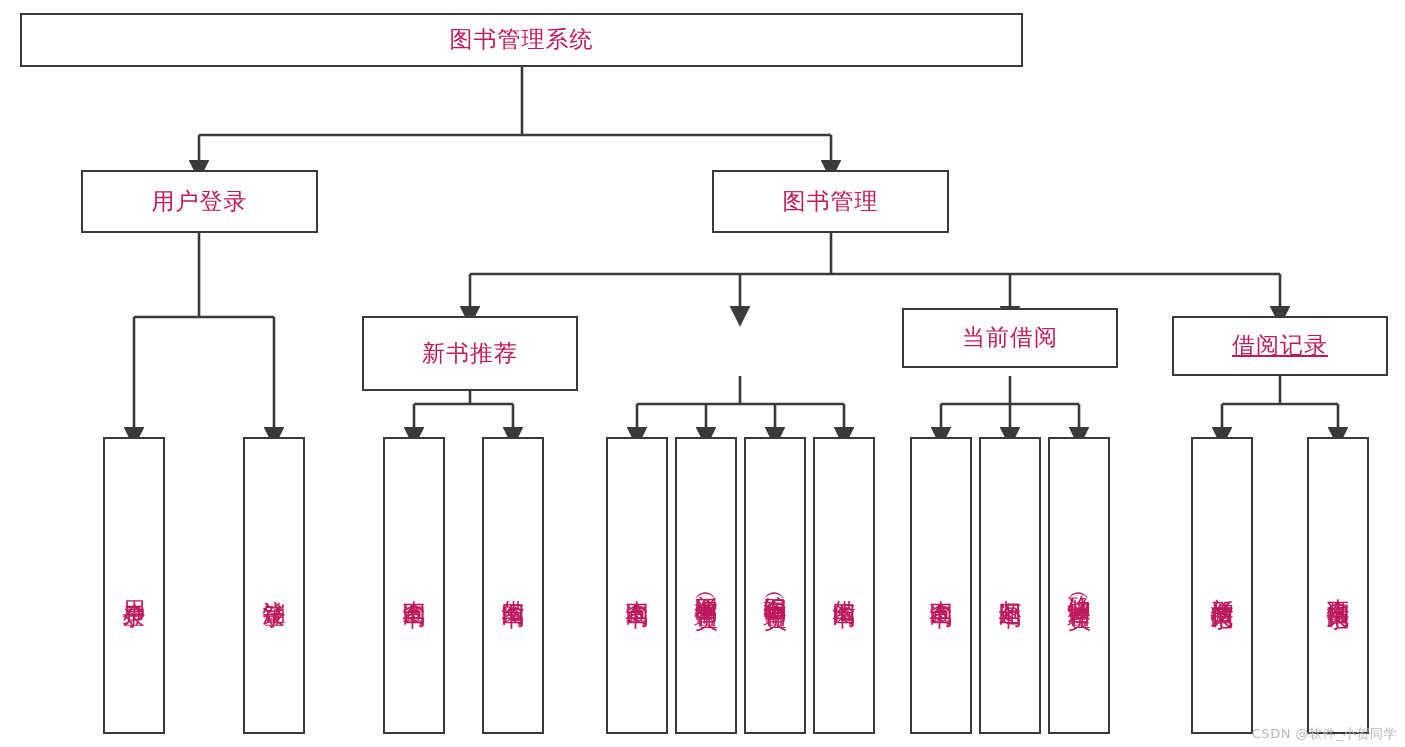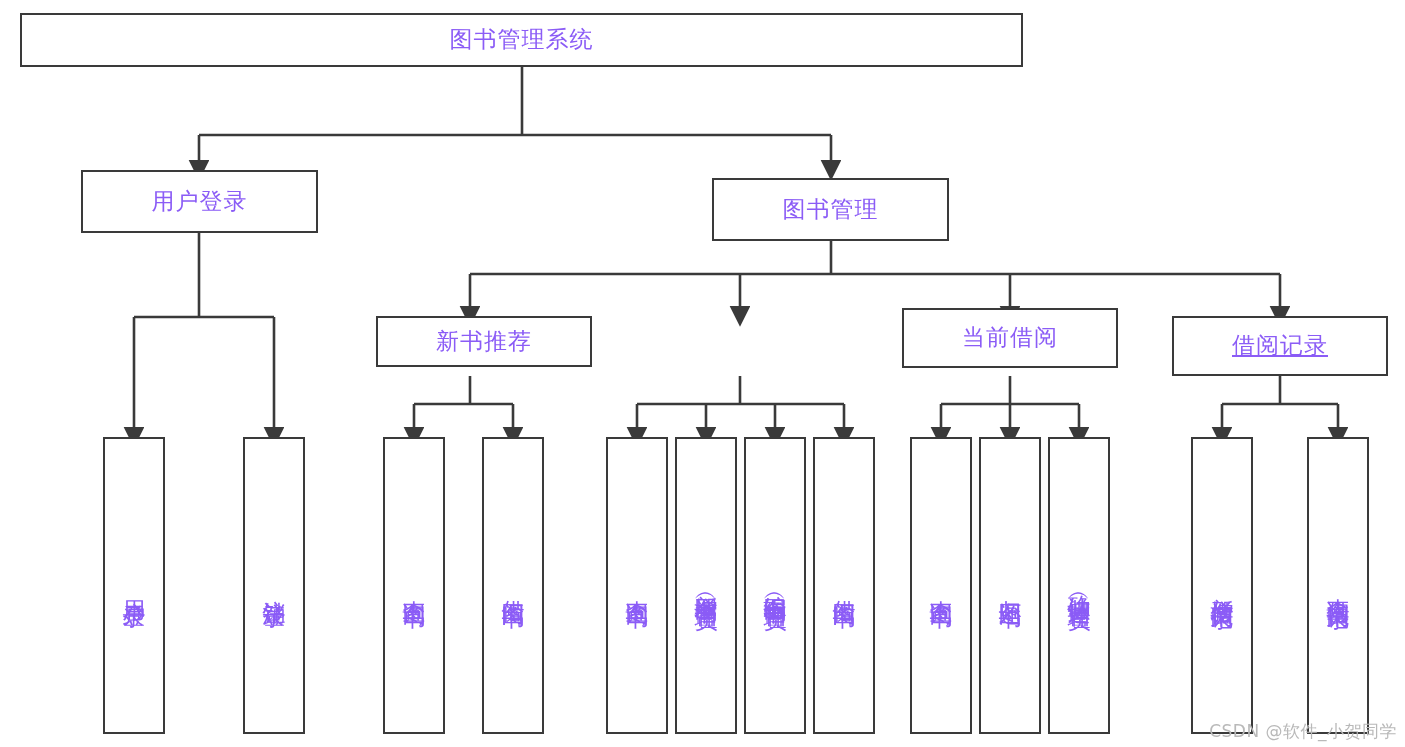--- a/index.html
+++ b/index.html
@@ -27,21 +27,21 @@
     pointer-events: none;
   }
   .node {
     position: absolute;
     box-sizing: border-box;
     background: #ffffff;
     border: 2px solid #3a3a3a;
     display: flex;
     align-items: center;
     justify-content: center;
-    color: #8b5cf6;
+    color: #be185d;
   }
   .node.horiz {
     font-size: 23px;
     line-height: 1.1;
     letter-spacing: 1px;
     white-space: nowrap;
   }
   .node.vert {
     writing-mode: vertical-rl;
     text-orientation: upright;
@@ -55,21 +55,21 @@
   .node.vert .vtext {
     writing-mode: vertical-rl;
     text-orientation: upright;
     display: block;
     text-align: center;
   }
   .watermark {
     position: absolute;
     right: 8px;
     bottom: 4px;
-    font-size: 17px;
+    font-size: 13px;
     color: #b9b9b9;
     letter-spacing: 0.5px;
     white-space: nowrap;
     user-select: none;
   }
 </style>
 </head>
 <body>
 
 <div id="diagram-root">
@@ -126,25 +126,25 @@
   </svg>
 
   <div class="node horiz" style="left:20px; top:13px; width:1003px; height:54px;">
     <span>图书管理系统</span>
   </div>
 
   <div class="node horiz" style="left:81px; top:170px; width:237px; height:63px;">
     <span>用户登录</span>
   </div>
 
-  <div class="node horiz" style="left:712px; top:178px; width:237px; height:63px;">
+  <div class="node horiz" style="left:712px; top:170px; width:237px; height:63px;">
     <span>图书管理</span>
   </div>
 
-  <div class="node horiz" style="left:376px; top:316px; width:216px; height:51px;">
+  <div class="node horiz" style="left:362px; top:316px; width:216px; height:75px;">
     <span>新书推荐</span>
   </div>
 
 
   <div class="node horiz" style="left:902px; top:308px; width:216px; height:60px;">
     <span>当前借阅</span>
   </div>
 
   <div class="node horiz" style="left:1172px; top:316px; width:216px; height:60px;text-decoration:underline;">
     <span>借阅记录</span>

